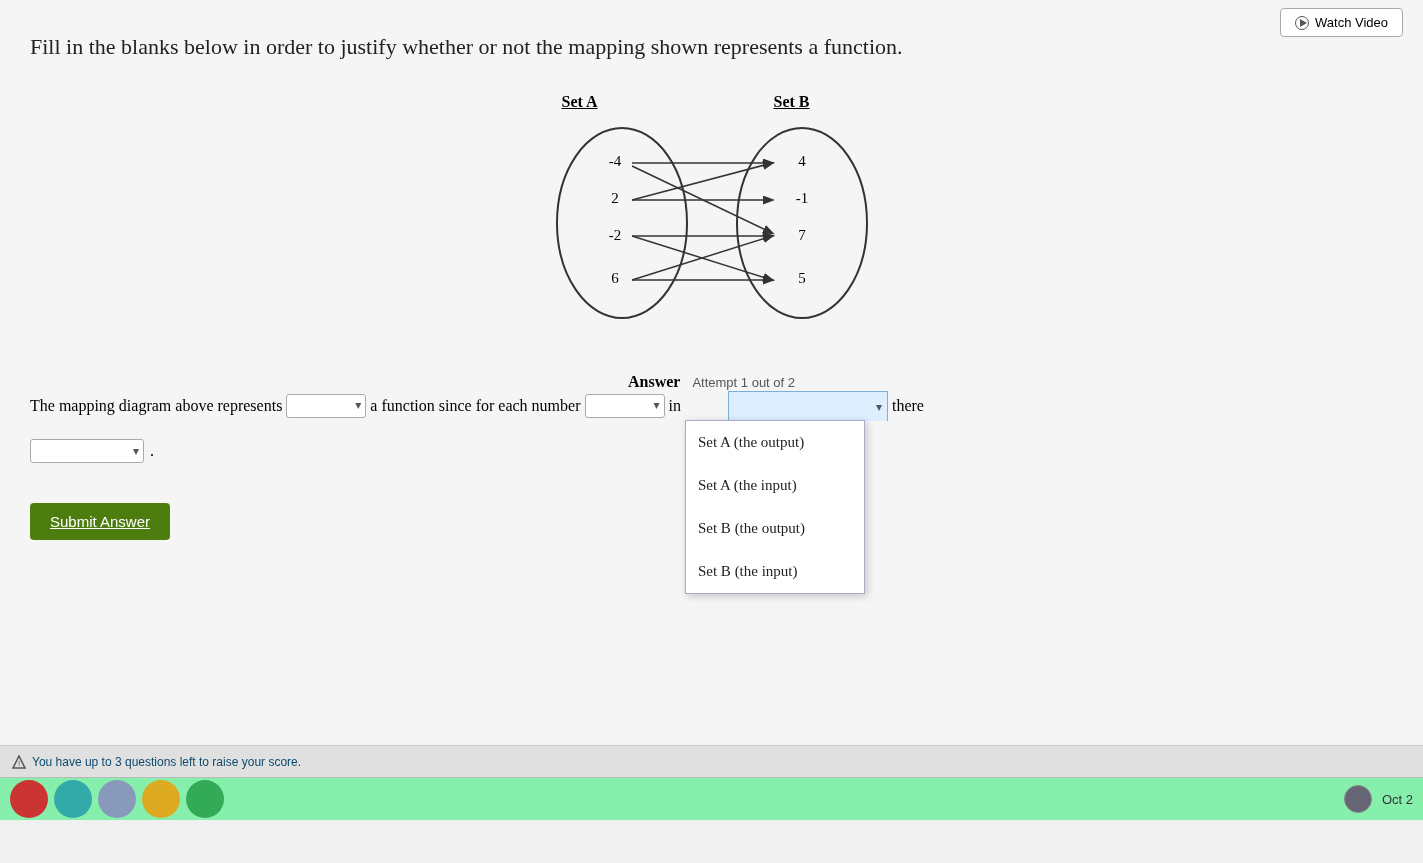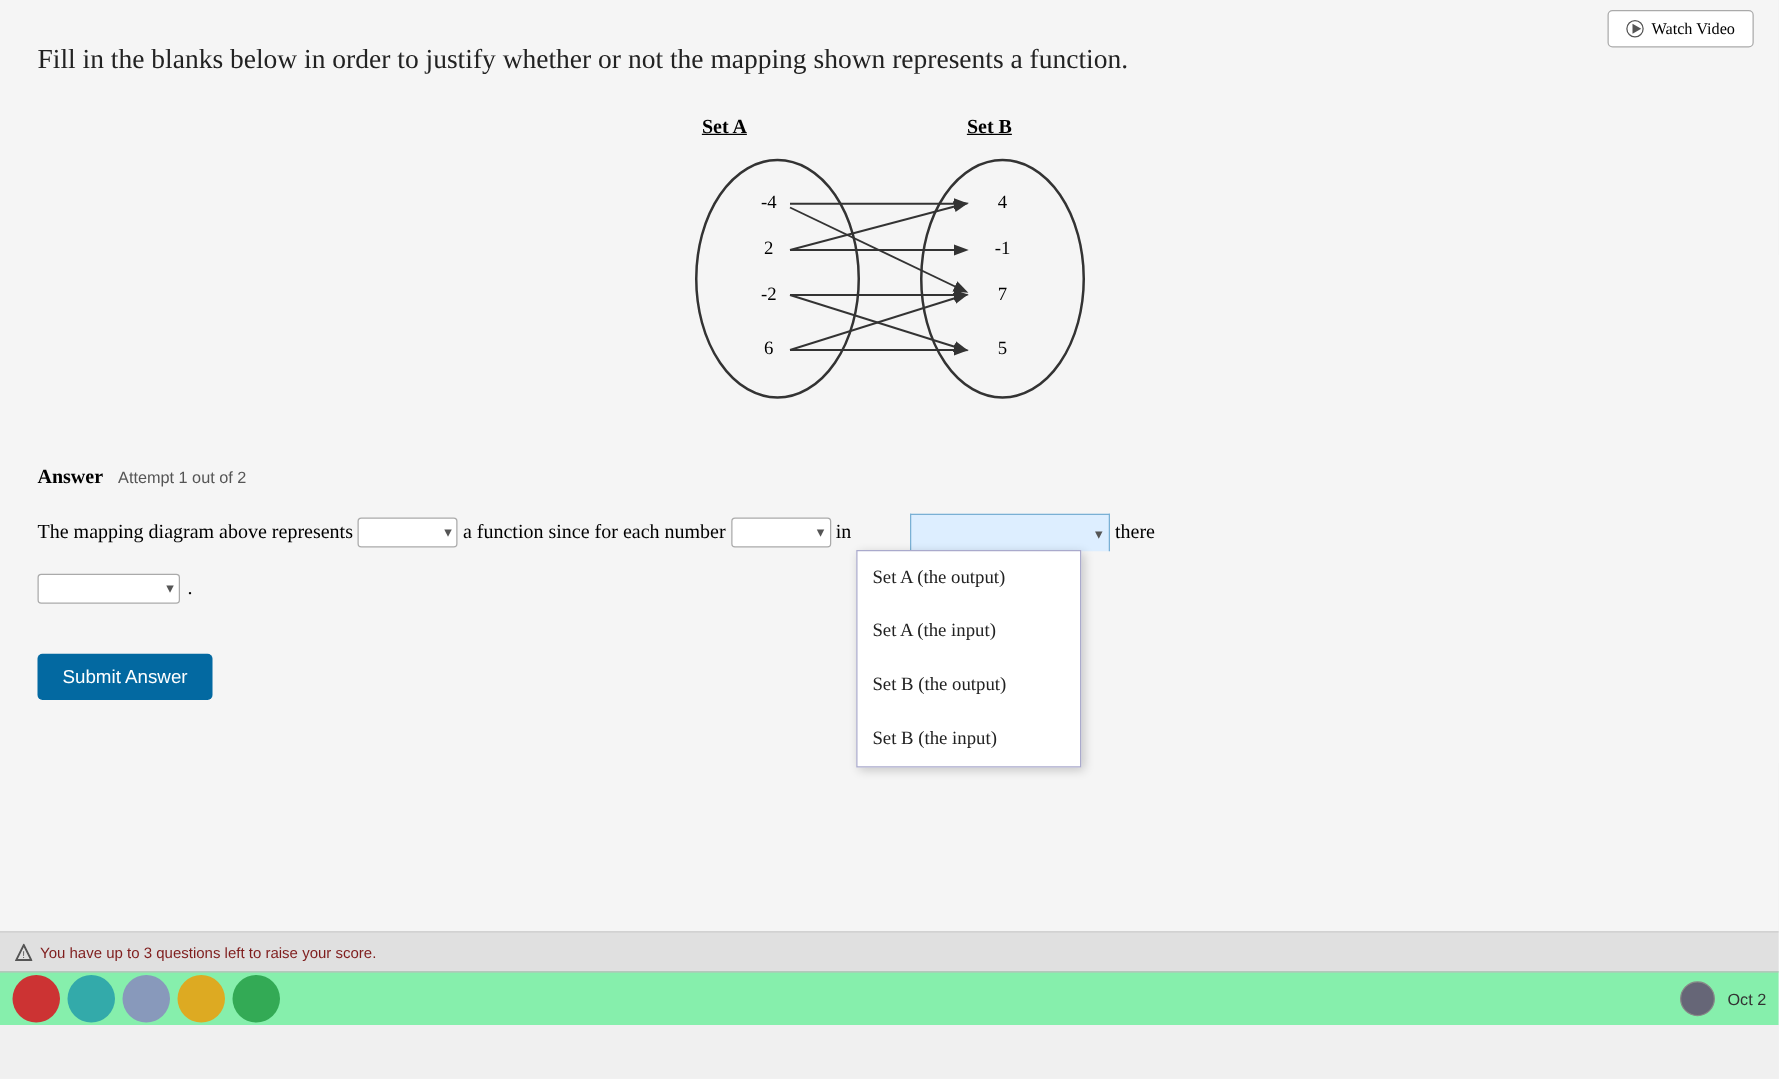--- a/index.html
+++ b/index.html
@@ -26,21 +26,21 @@
       right: 20px;
       border: 1px solid #aaa;
       background: white;
       border-radius: 4px;
       padding: 6px 14px;
       font-size: 13px;
       cursor: pointer;
       display: flex;
       align-items: center;
       gap: 6px;
-      font-family: Liberation Serif, serif;
+      font-family: Liberation Sans, sans-serif;
     }
 
     .watch-video-btn .play-icon {
       width: 14px;
       height: 14px;
       border-radius: 50%;
       border: 1.5px solid #555;
       display: flex;
       align-items: center;
       justify-content: center;
@@ -92,21 +92,21 @@
       top: 25px;
       left: 0;
     }
 
     .answer-section {
       margin-top: 10px;
     }
 
     .answer-label {
       font-size: 16px;
-      margin-bottom: 20px;
+      text-align: center;
     }
 
     .answer-label strong {
       font-weight: bold;
     }
 
     .answer-label .attempt {
       font-size: 13px;
       font-weight: normal;
       color: #555;
@@ -206,29 +206,30 @@
     }
 
     .dropdown-menu-item {
       padding: 8px 12px;
       cursor: pointer;
       color: #222;
       white-space: nowrap;
     }
 
     .submit-btn {
-      background: #0369a1;
+      background: #4d7c0f;
       color: white;
       border: none;
       border-radius: 4px;
       padding: 10px 20px;
       font-size: 15px;
       cursor: pointer;
       font-family: Arial, sans-serif;
       margin-top: 10px;
+      text-decoration: underline;
     }
 
     .taskbar {
       height: 43px;
       background: #86efac;
       border-top: 1px solid #bbb;
       display: flex;
       align-items: center;
       padding: 0 10px;
       gap: 6px;
@@ -384,21 +385,21 @@
 
     
     <button class="submit-btn">Submit Answer</button>
   </div>
 
   <div style="position:absolute; bottom:43px; left:0; right:0; background:#e0e0e0; height:32px; display:flex; align-items:center; padding:0 12px; gap:6px; border-top:1px solid #ccc;">
     <svg width="14" height="14" viewBox="0 0 14 14">
       <polygon points="7,1 13,13 1,13" fill="none" stroke="#555" stroke-width="1.5"></polygon>
       <text x="7" y="11" font-size="8" text-anchor="middle" fill="#555" font-family="Arial">!</text>
     </svg>
-    <span style="font-size:12px; font-family:Arial,sans-serif; color:#7f1d1d;">You have up to 3 questions left to raise your score.</span>
+    <span style="font-size:12px; font-family:Arial,sans-serif; color:#0c4a6e;">You have up to 3 questions left to raise your score.</span>
   </div>
 
   <div class="taskbar">
     <div class="avatar-red taskbar-avatar"></div>
     <div class="avatar-teal taskbar-avatar"></div>
     <div style="width:38px;height:38px;border-radius:50%;background:#8899bb;"></div>
     <div class="avatar-yellow taskbar-avatar"></div>
     <div class="avatar-green taskbar-avatar"></div>
 
     <div style="margin-left:auto; display:flex; align-items:center; gap:10px;">

